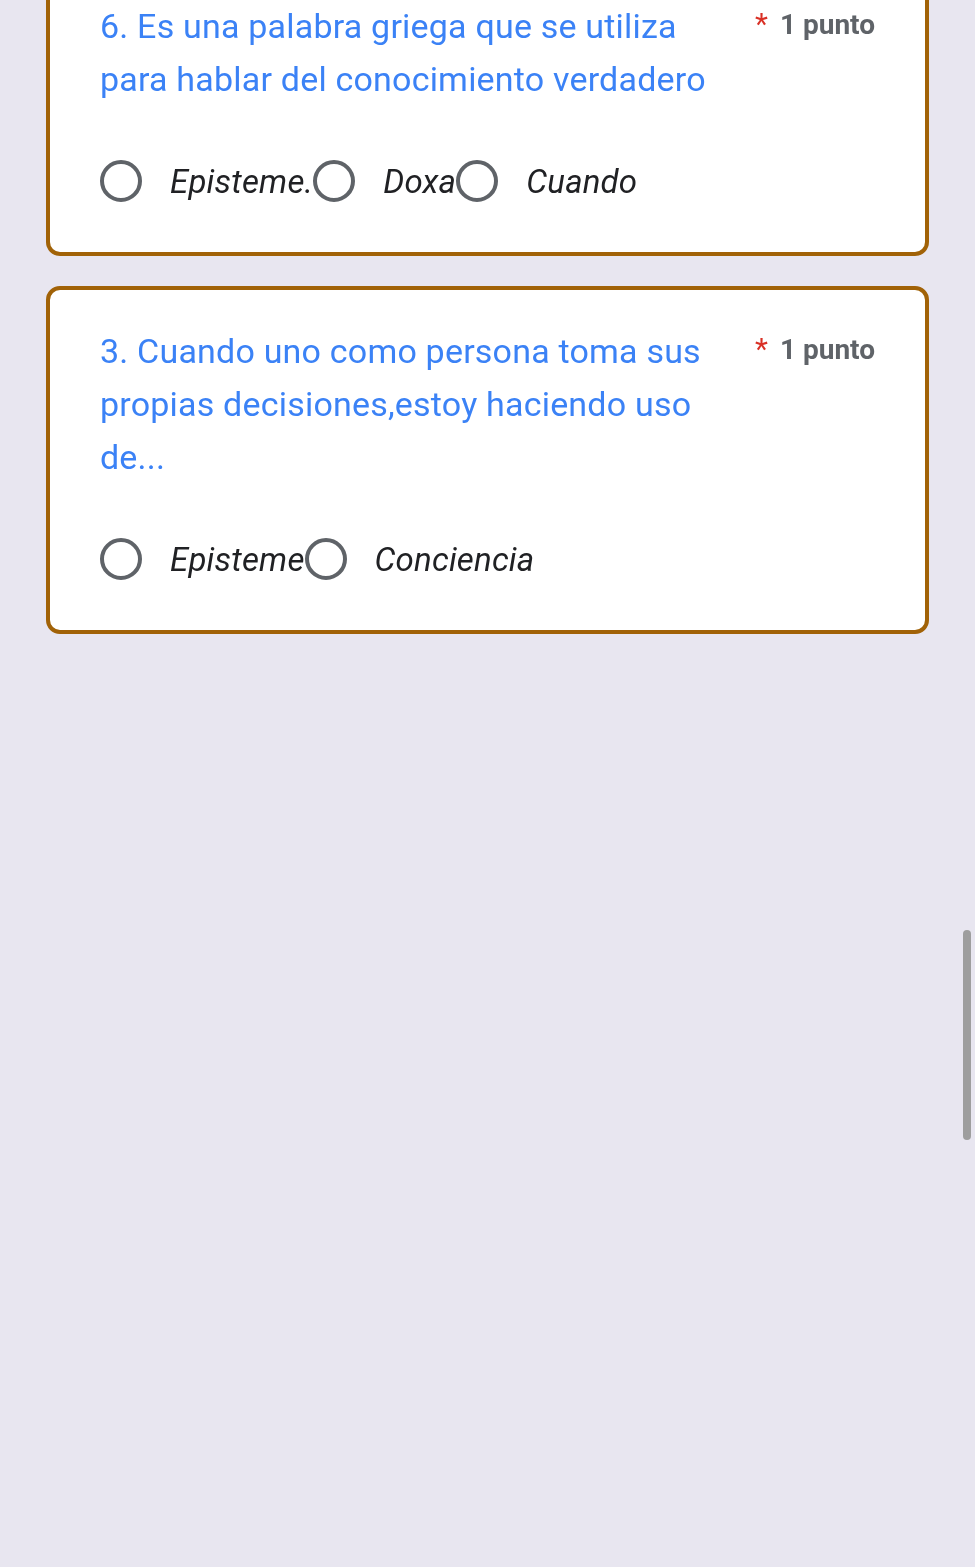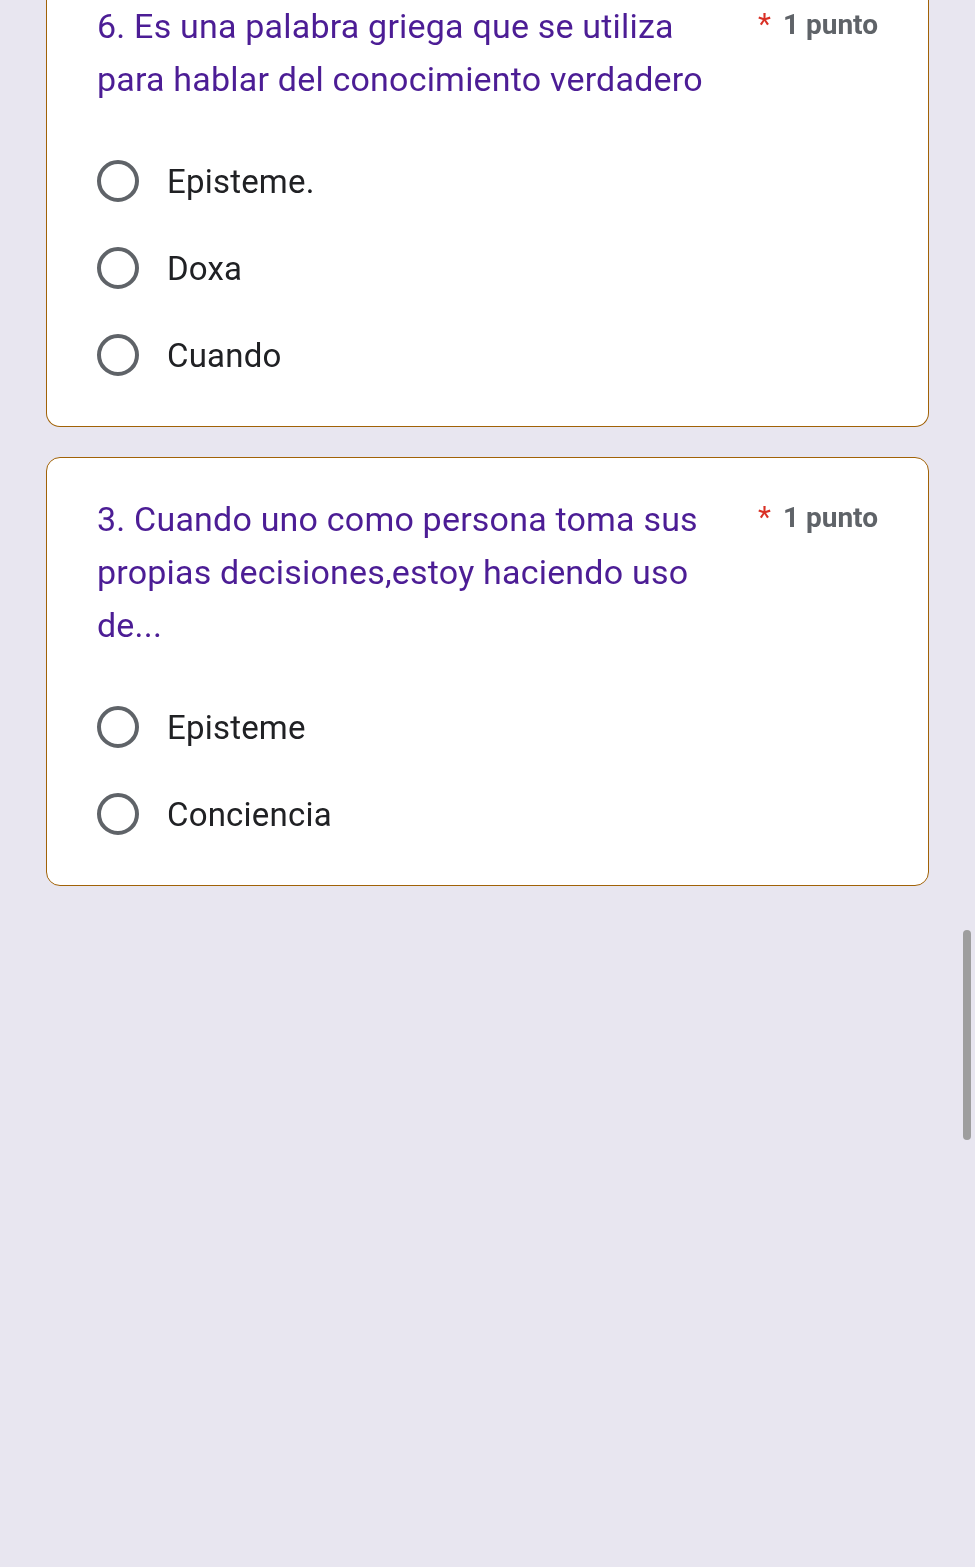--- a/index.html
+++ b/index.html
@@ -14,34 +14,34 @@
       height: 1567px;
       overflow: hidden;
       position: relative;
     }
     .form-container {
       padding: 0 46px;
     }
     .question-card {
       background-color: #ffffff;
       border-radius: 14px;
-      border: 1px solid #a16207;
+      border: 4px solid #a16207;
       padding: 35px 50px 50px 50px;
       margin-bottom: 30px;
     }
     .question-header {
       display: flex;
       justify-content: space-between;
       align-items: flex-start;
       margin-bottom: 55px;
     }
     .question-text {
       font-size: 34px;
       font-weight: 400;
-      color: #4c1d95;
+      color: #3b82f6;
       line-height: 1.55;
       flex: 1;
       padding-right: 25px;
       letter-spacing: 0.2px;
     }
     .points-container {
       display: flex;
       align-items: baseline;
       gap: 12px;
       white-space: nowrap;
@@ -52,22 +52,21 @@
       font-size: 30px;
       font-weight: 400;
     }
     .points-text {
       color: #5f6368;
       font-size: 28px;
       font-weight: 700;
     }
     .options-list {
       display: flex;
-      flex-direction: column;
-      gap: 45px;
+      font-style: italic;
     }
     .option-row {
       display: flex;
       align-items: center;
       gap: 28px;
       cursor: pointer;
     }
     .radio-circle {
       width: 42px;
       height: 42px;

